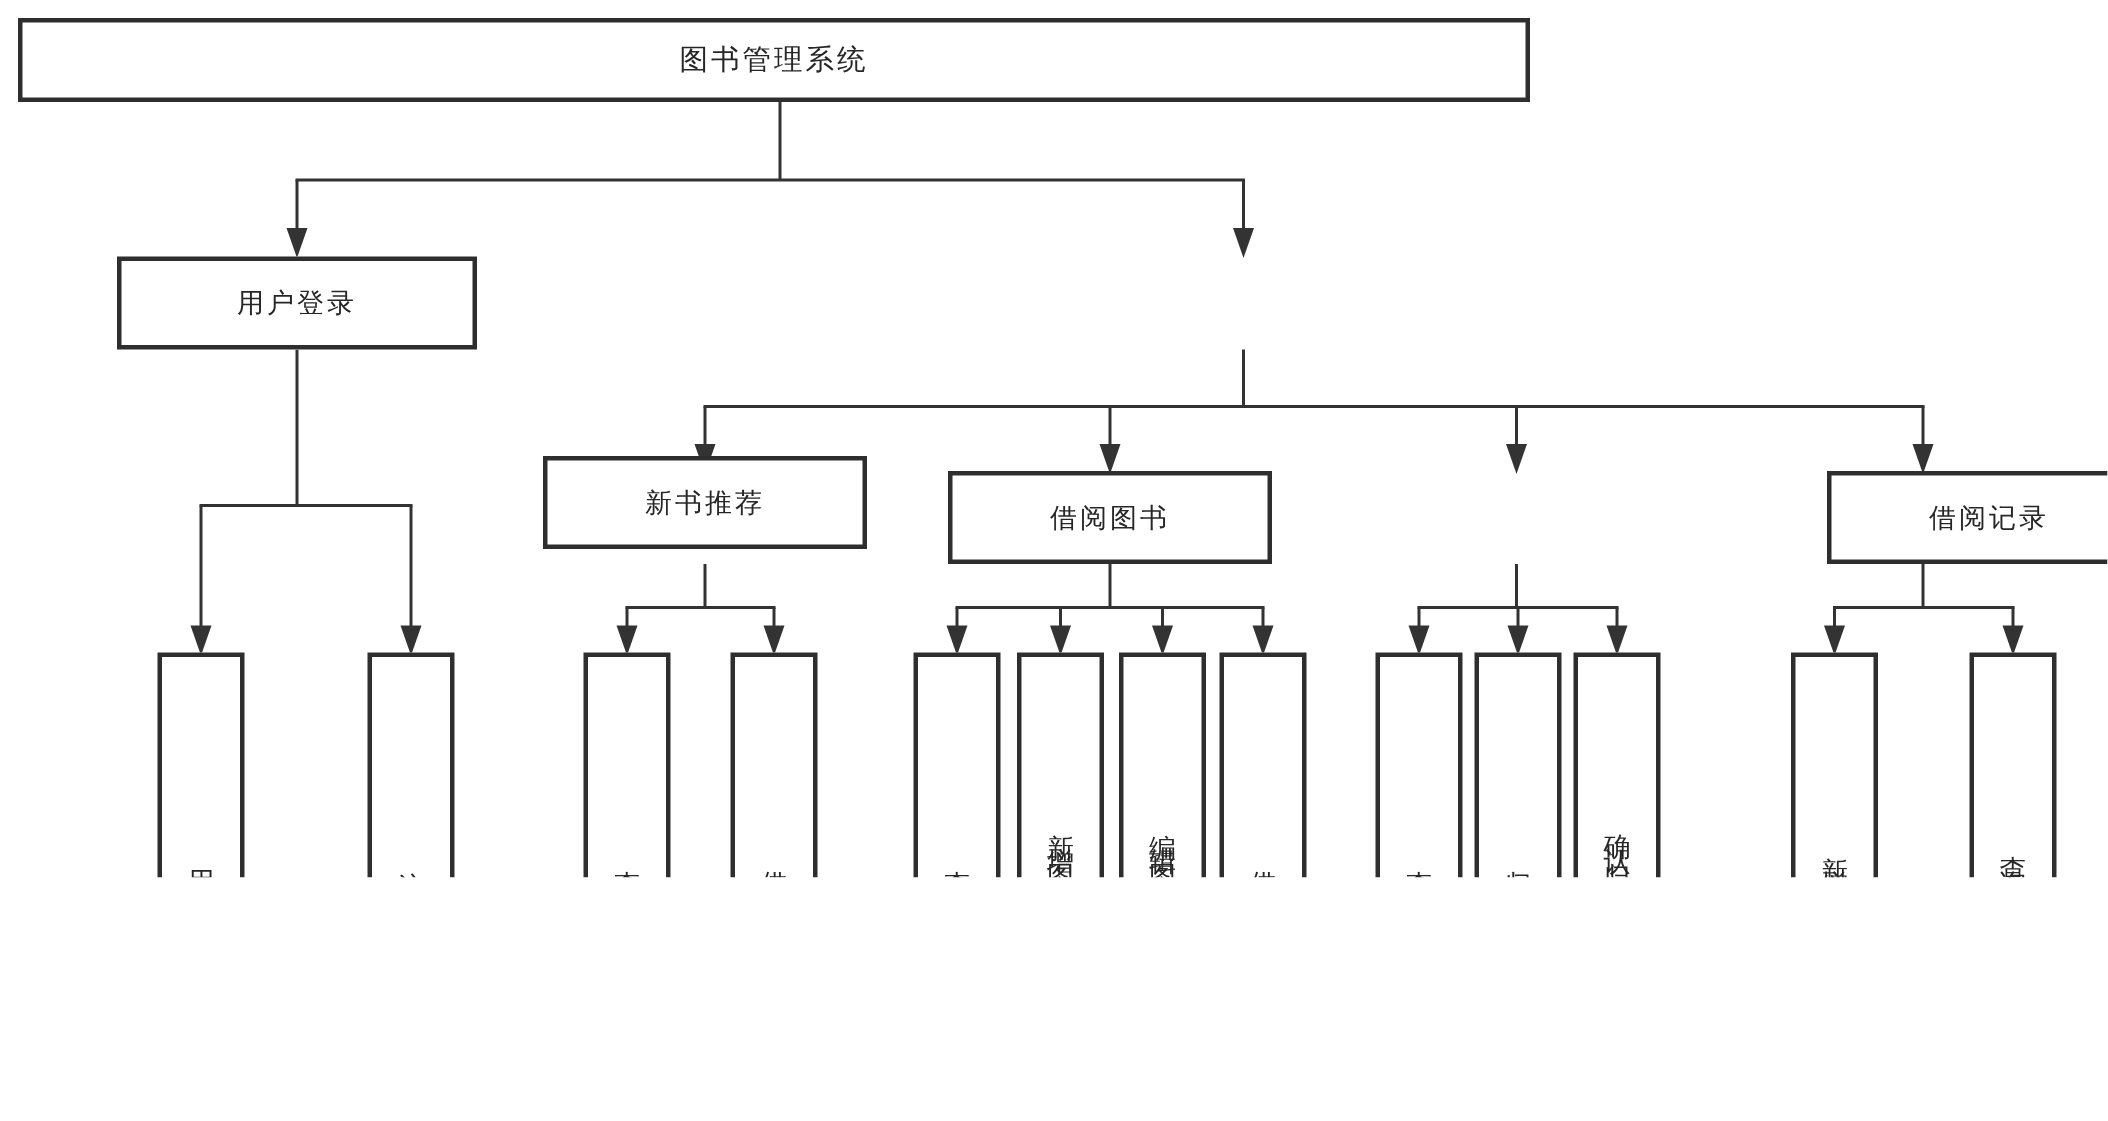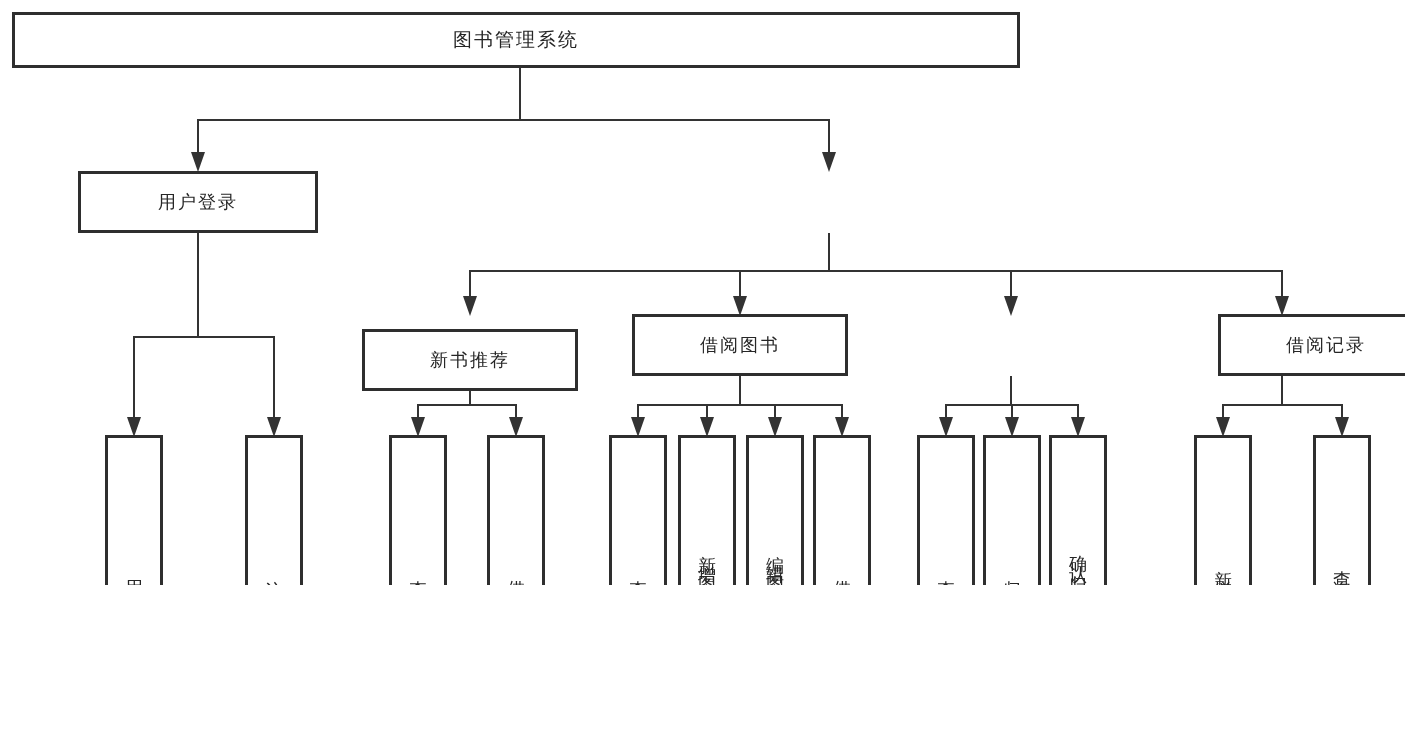--- a/index.html
+++ b/index.html
@@ -85,21 +85,21 @@
     <line x1="1223" y1="405" x2="1223" y2="419"></line>
     <line x1="1342" y1="405" x2="1342" y2="419"></line>
     <polygon points="1216,417 1230,417 1223,437"></polygon>
     <polygon points="1335,417 1349,417 1342,437"></polygon>
   </svg>
 
   <div class="box h root" style="left:12px;top:12px;width:1008px;height:56px">图书管理系统</div>
 
   <div class="box h" style="left:78px;top:171px;width:240px;height:62px">用户登录</div>
 
-  <div class="box h" style="left:362px;top:329px;width:216px;height:62px">新书推荐</div>
+  <div class="box h" style="left:362px;top:304px;width:216px;height:62px">新书推荐</div>
   <div class="box h" style="left:632px;top:314px;width:216px;height:62px">借阅图书</div>
   <div class="box h" style="left:1218px;top:314px;width:216px;height:62px">借阅记录</div>
 
   <div class="box v" style="left:105px;top:435px;width:58px;height:302px">用户登录</div>
   <div class="box v" style="left:245px;top:435px;width:58px;height:302px">注销登录</div>
 
   <div class="box v" style="left:389px;top:435px;width:58px;height:302px">查询图书</div>
   <div class="box v" style="left:487px;top:435px;width:58px;height:302px">借阅图书</div>
 
   <div class="box v" style="left:609px;top:435px;width:58px;height:302px">查询图书</div>

